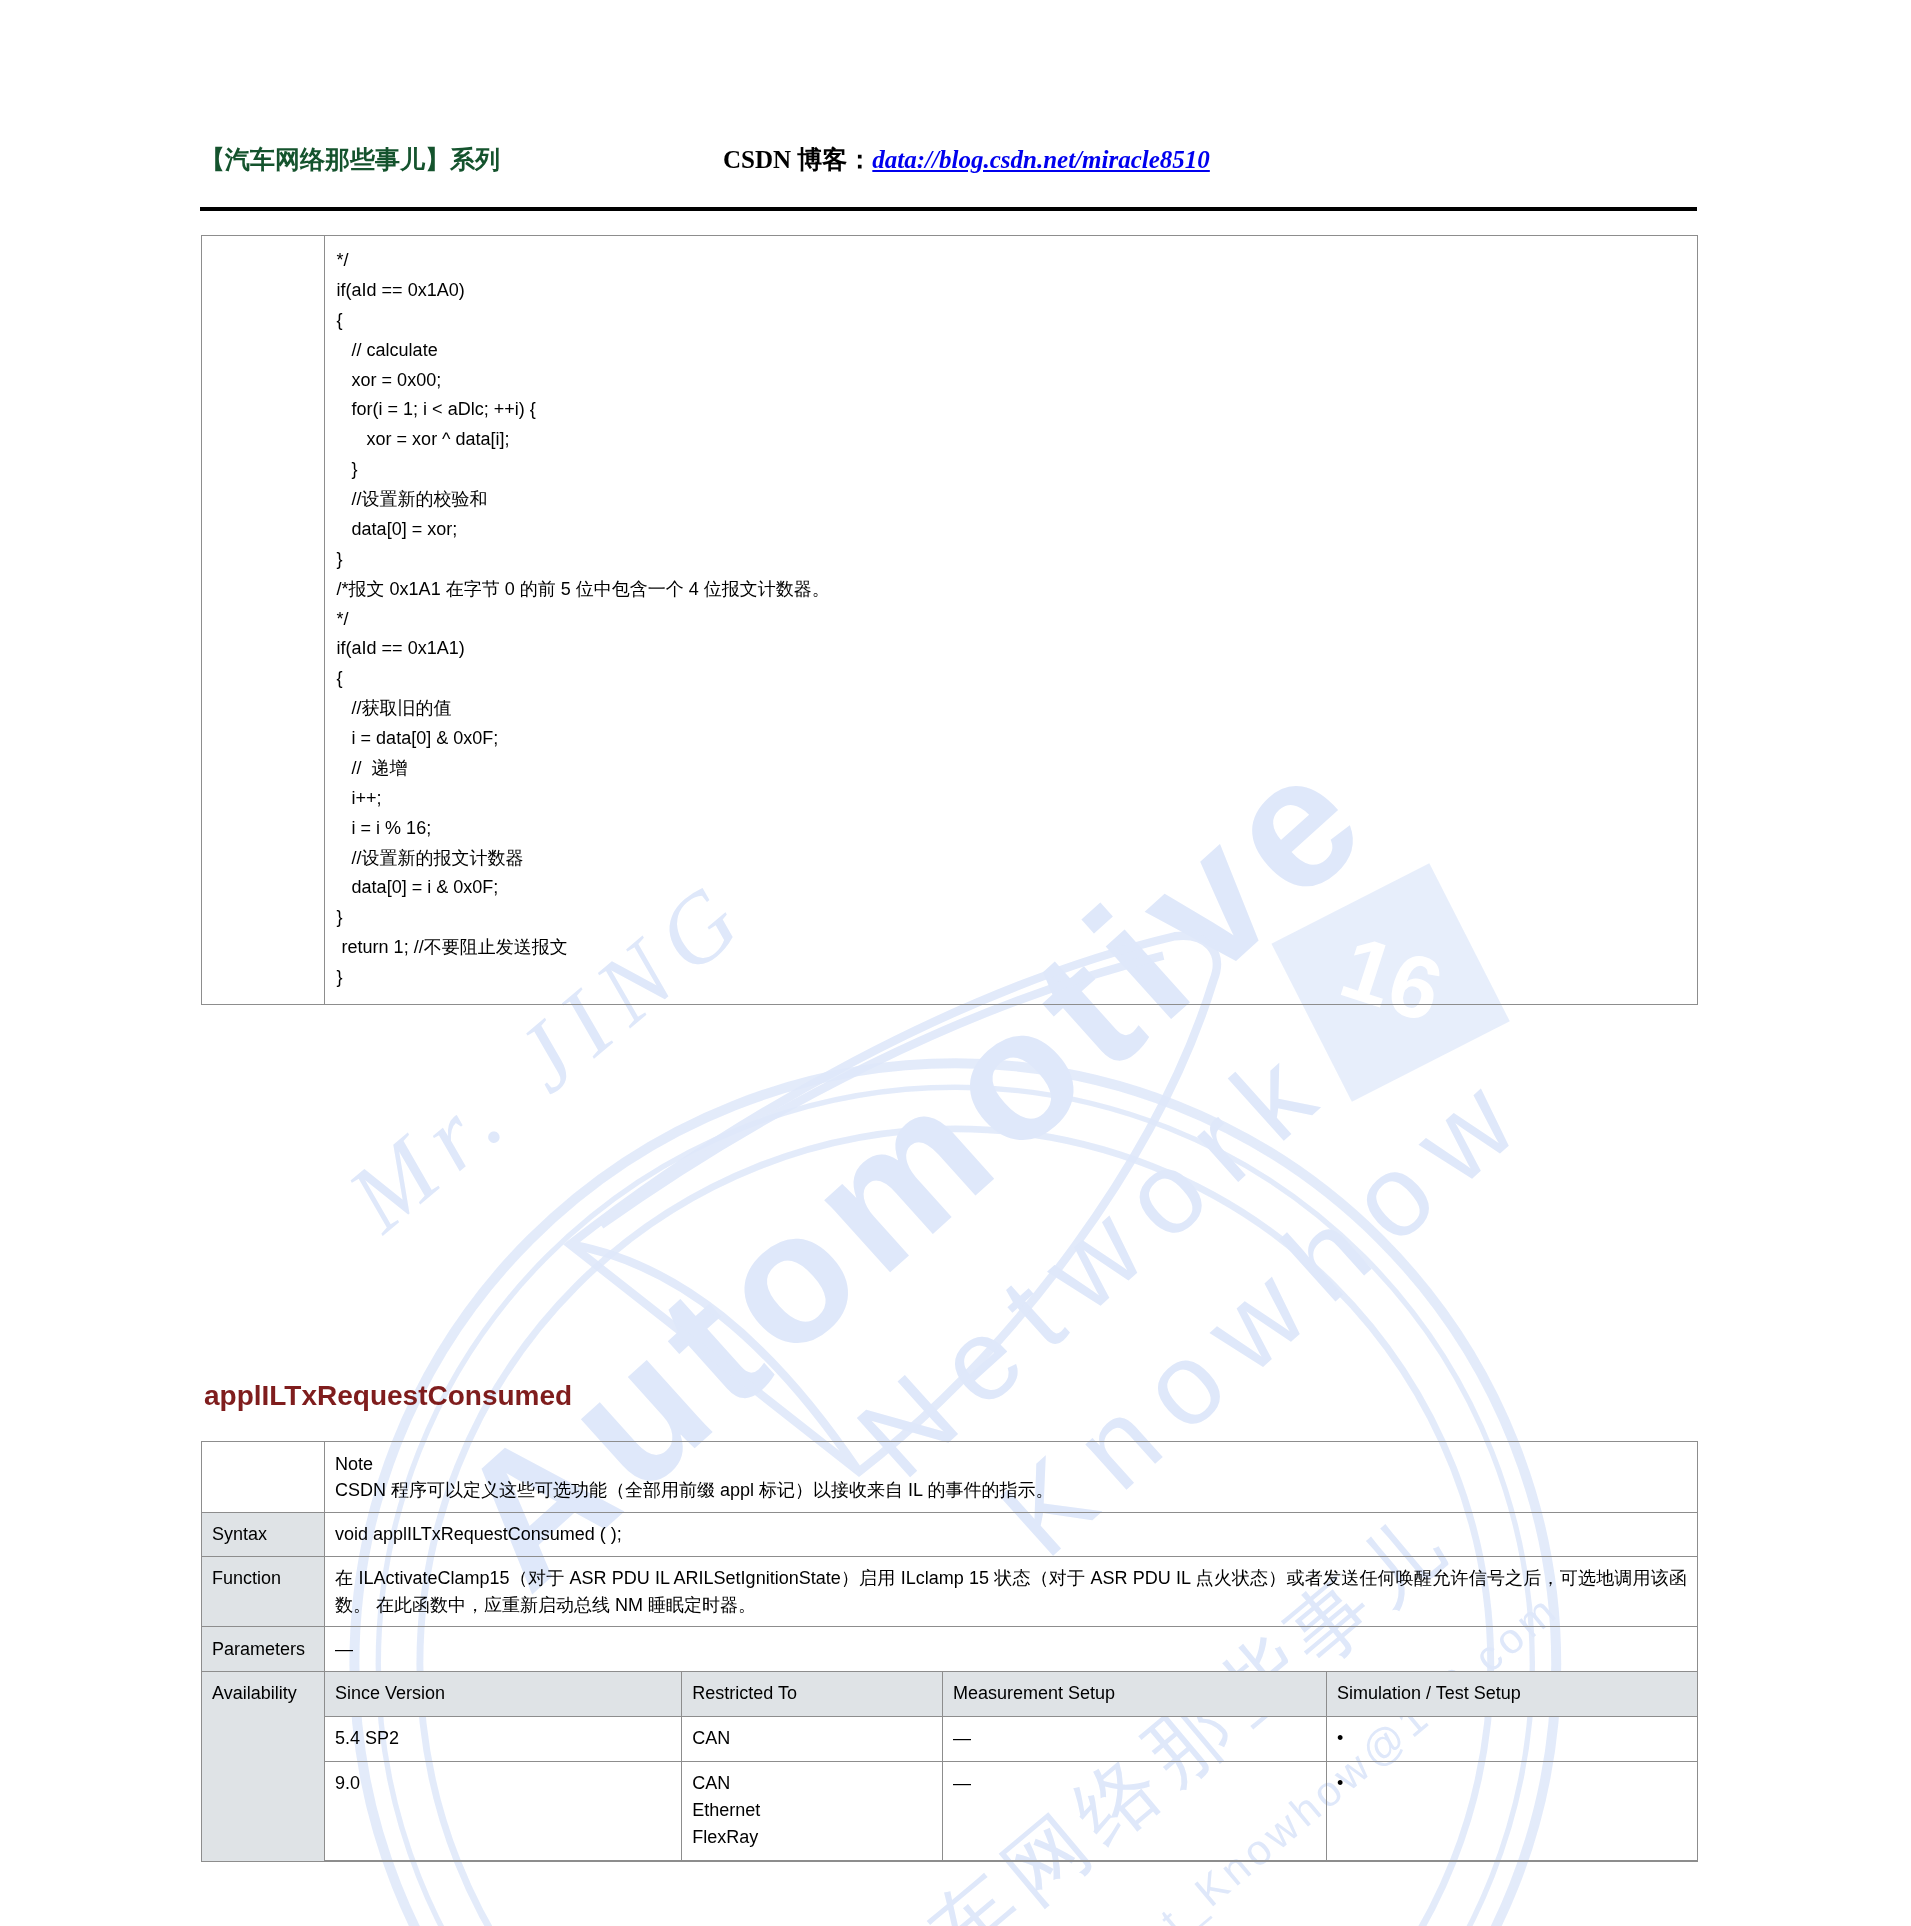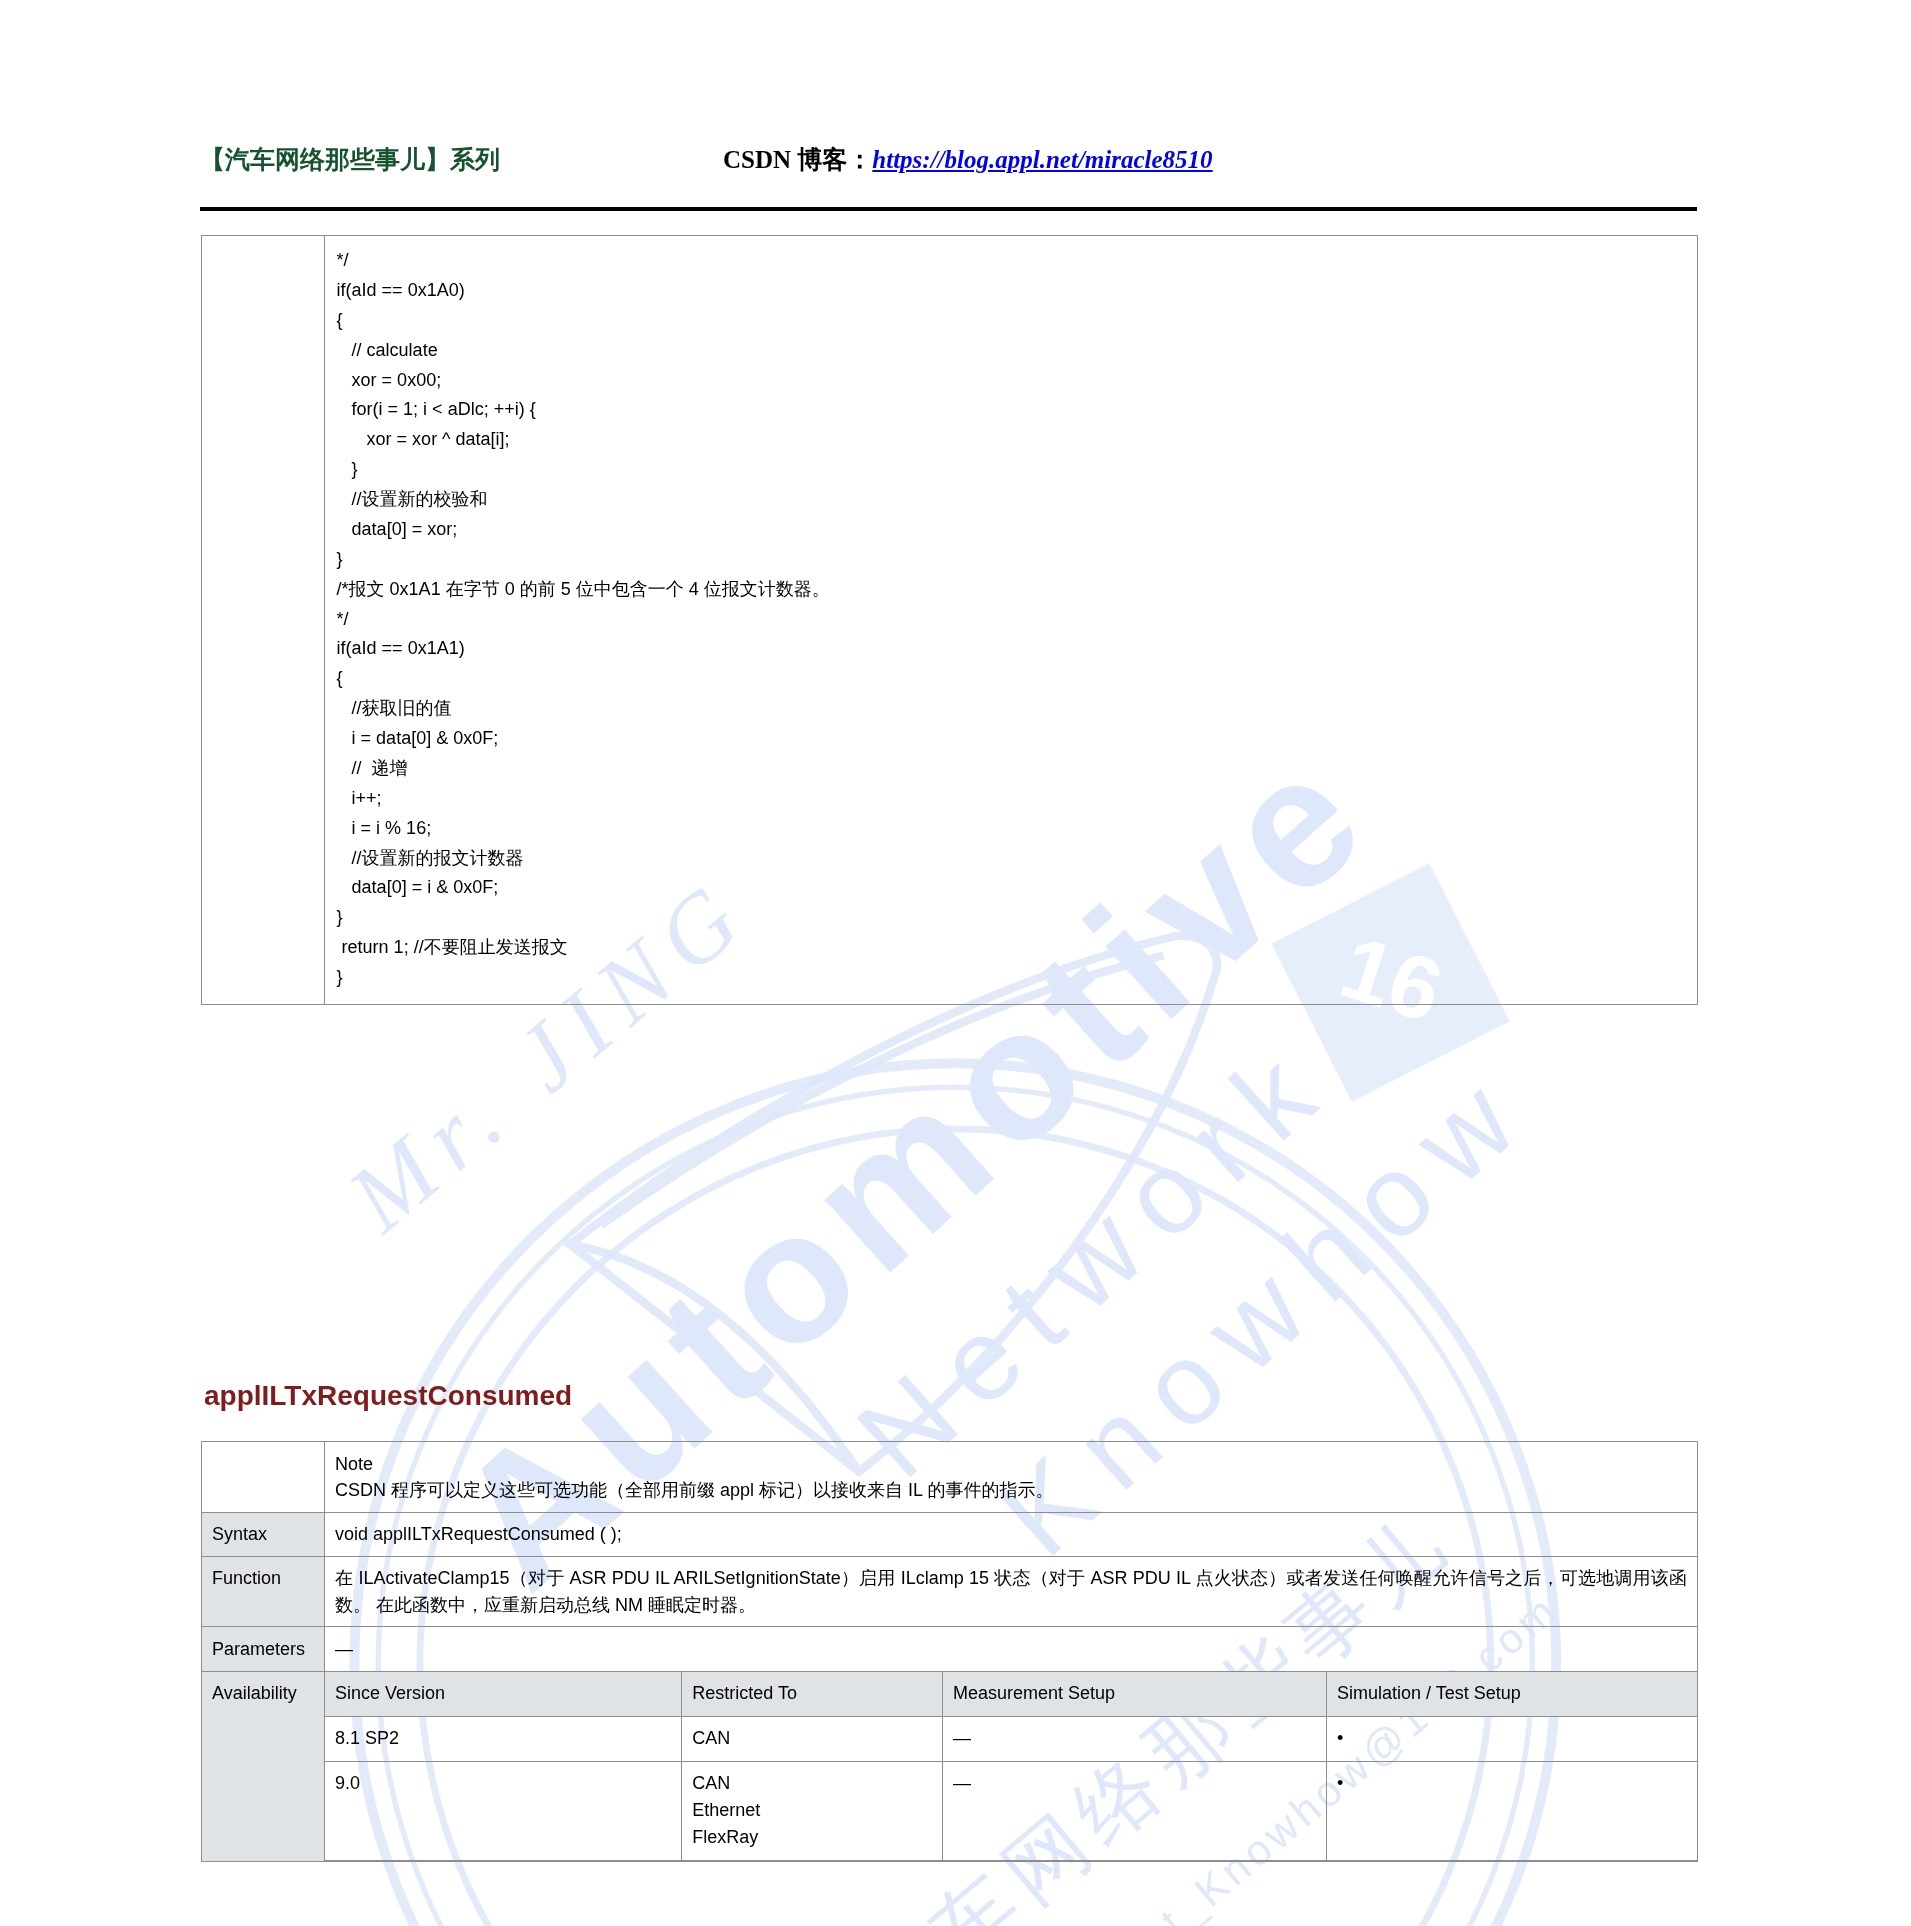--- a/index.html
+++ b/index.html
@@ -198,21 +198,21 @@
 
     <g transform="translate(3050,4640) rotate(-40)" fill="#dfe8fa">
       <text x="0" y="0" text-anchor="middle" font-family="'Liberation Sans', sans-serif" font-size="210" letter-spacing="30">汽车网络那些事儿</text>
       <text x="150" y="300" text-anchor="middle" font-family="'Liberation Sans', sans-serif" font-size="110" letter-spacing="12">Auto_Net_Knowhow@163.com</text>
     </g>
   </svg>
 
   <div class="page-header">
     <span class="hdr-left">【汽车网络那些事儿】系列</span>
     <span class="hdr-right">
-      <span>CSDN 博客：</span><a class="hdr-link" href="#">https://blog.appl.net/miracle8510</a>
+      <span>CSDN 博客：</span><a class="hdr-link" href="#">data://blog.csdn.net/miracle8510</a>
     </span>
   </div>
   <div class="header-rule"></div>
 
   <table class="doc-table code-table" style="left:201px; top:235px; width:1497px;">
     <colgroup>
         <col style="width:123px">
         <col>
       </colgroup>
     <tbody>
@@ -295,21 +295,21 @@
                 <col style="width:27%">
           </colgroup>
           <tbody>
                 <tr class="avail-head">
             <td>Since Version</td>
             <td>Restricted To</td>
             <td>Measurement Setup</td>
             <td>Simulation / Test Setup</td>
           </tr>
           <tr class="avail-body">
-            <td>8.1 SP2</td>
+            <td>5.4 SP2</td>
             <td>
               <span class="stack-line">CAN</span>
             </td>
             <td class="dash">—</td>
             <td>•</td>
           </tr>
           <tr class="avail-body">
             <td>9.0</td>
             <td>
               <span class="stack-line">CAN</span>

